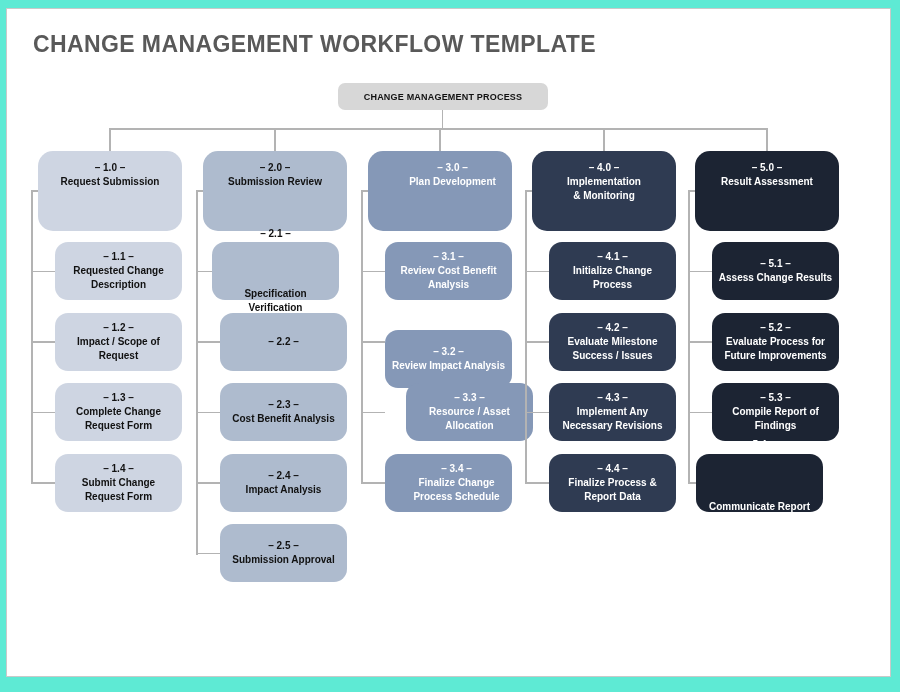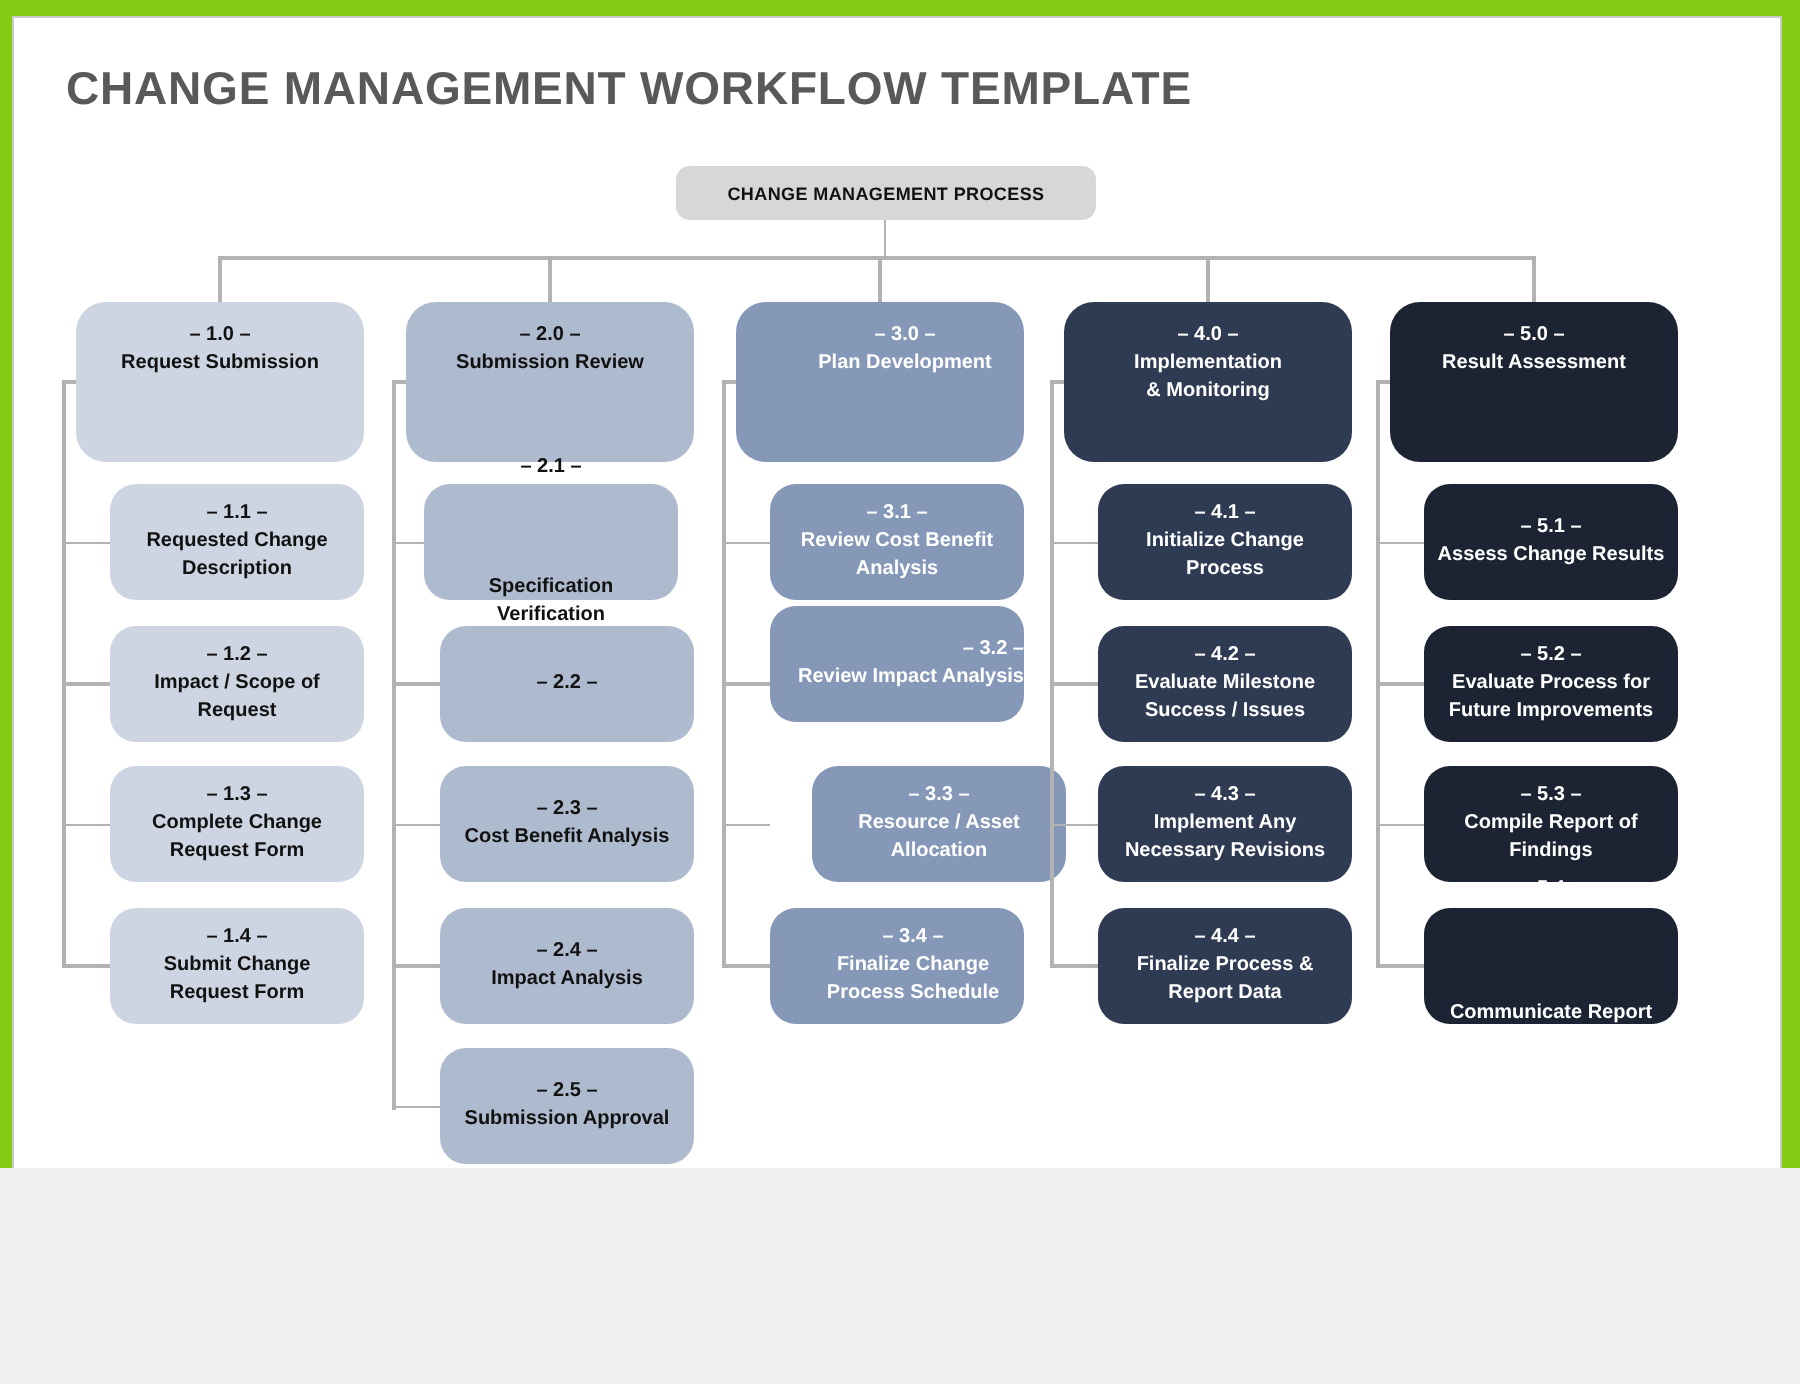--- a/index.html
+++ b/index.html
@@ -1,16 +1,16 @@
 <!DOCTYPE html>
 <html style="--line-color: #b3b3b3; --title-color: #595959;"><head>
 <meta charset="utf-8">
 <style>
   html,body{margin:0;padding:0;background:#efefef;font-family:"Liberation Sans",sans-serif;}
-  .stage{position:relative;width:900px;height:584px;background:#84cc16;overflow:hidden;}
+  .stage{position:relative;width:900px;height:692px;background:#5eead4;overflow:hidden;}
   .page{position:absolute;left:6px;top:8px;width:885px;height:669px;background:#ffffff;
         border:1px solid #c9c9c9;box-sizing:border-box;}
   .title{position:absolute;left:33px;top:31px;margin:0;font-size:23px;font-weight:700;
          color:var(--title-color,#595959);letter-spacing:.4px;white-space:nowrap;}
   .root-box{position:absolute;left:338px;top:83px;width:210px;height:27px;border-radius:7px;
             display:flex;align-items:center;justify-content:center;background:#d7d7d7;
             font-size:9px;font-weight:700;color:#111;letter-spacing:.2px;}
   .line{position:absolute;background:var(--line-color,#b3b3b3);}
   .node{position:absolute;box-sizing:border-box;display:flex;flex-direction:column;
         align-items:center;text-align:center;font-weight:700;font-size:10px;line-height:14px;}
@@ -100,21 +100,21 @@
       </div>
       <div class="line" style="left: 361px; top: 190px; width: 7px; height: 1.5px;"></div>
       <div class="line" style="left: 361px; top: 190px; width: 1.5px; height: 294px;"></div>
       <div class="line" style="left: 361px; top: 270.5px; width: 24px; height: 1.5px;"></div>
       <div class="node sub" style="left: 385px; top: 242px; background: rgb(133, 152, 183); color: rgb(255, 255, 255);">
         <div class="num">– 3.1 –</div>
         <div class="lbl">Review Cost Benefit
 Analysis</div>
       </div>
       <div class="line" style="left: 361px; top: 341px; width: 24px; height: 1.5px;"></div>
-      <div class="node sub" style="left: 385px; top: 303px; background: rgb(133, 152, 183); color: rgb(255, 255, 255); align-items: flex-end;">
+      <div class="node sub" style="left: 385px; top: 330px; background: rgb(133, 152, 183); color: rgb(255, 255, 255);">
         <div class="num">– 3.2 –</div>
         <div class="lbl">Review Impact Analysis</div>
       </div>
       <div class="line" style="left: 361px; top: 411.5px; width: 24px; height: 1.5px;"></div>
       <div class="node sub" style="left: 406px; top: 383px; background: rgb(133, 152, 183); color: rgb(255, 255, 255);">
         <div class="num">– 3.3 –</div>
         <div class="lbl">Resource / Asset
 Allocation</div>
       </div>
       <div class="line" style="left: 361px; top: 482px; width: 24px; height: 1.5px;"></div>
@@ -173,19 +173,19 @@
         <div class="lbl">Evaluate Process for
 Future Improvements</div>
       </div>
       <div class="line" style="left: 688px; top: 411.5px; width: 24px; height: 1.5px;"></div>
       <div class="node sub" style="left: 712px; top: 383px; background: rgb(28, 36, 51); color: rgb(255, 255, 255);">
         <div class="num">– 5.3 –</div>
         <div class="lbl">Compile Report of
 Findings</div>
       </div>
       <div class="line" style="left: 688px; top: 482px; width: 24px; height: 1.5px;"></div>
-      <div class="node sub" style="left: 712px; top: 453.5px; background: rgb(28, 36, 51); color: rgb(255, 255, 255); gap: 48px;">
+      <div class="node sub" style="left: 696px; top: 453.5px; background: rgb(28, 36, 51); color: rgb(255, 255, 255); gap: 48px;">
         <div class="num">– 5.4 –</div>
         <div class="lbl">Communicate Report
 to Stakeholders</div>
       </div>
     </div>
 </div>
 
 </body></html>

